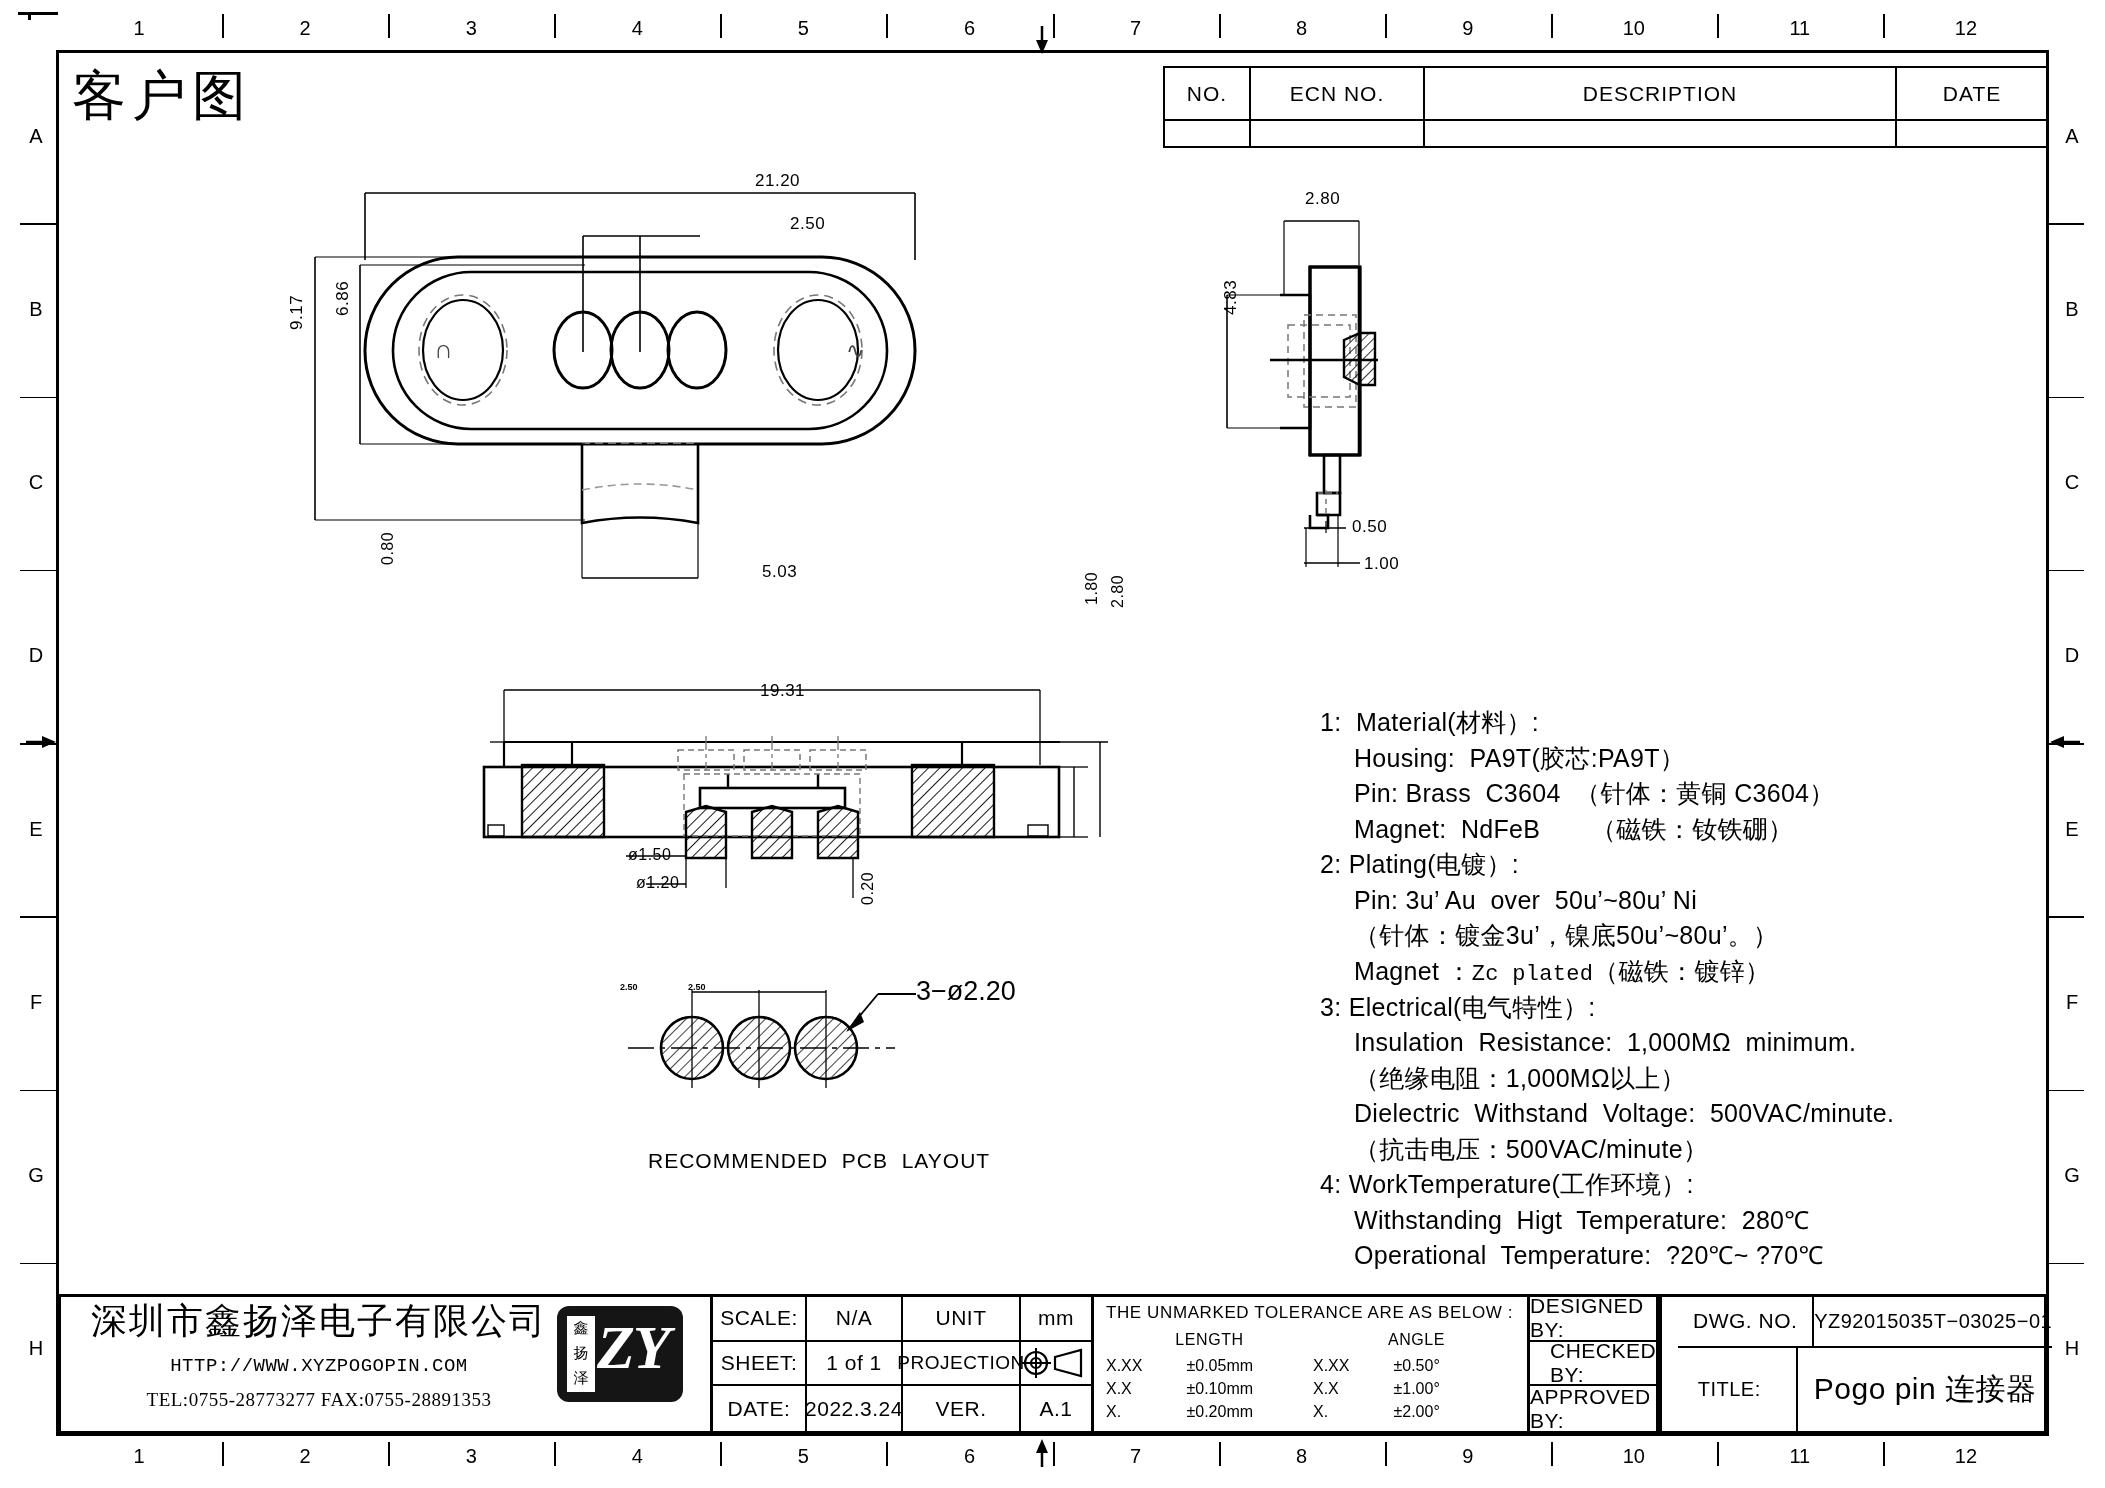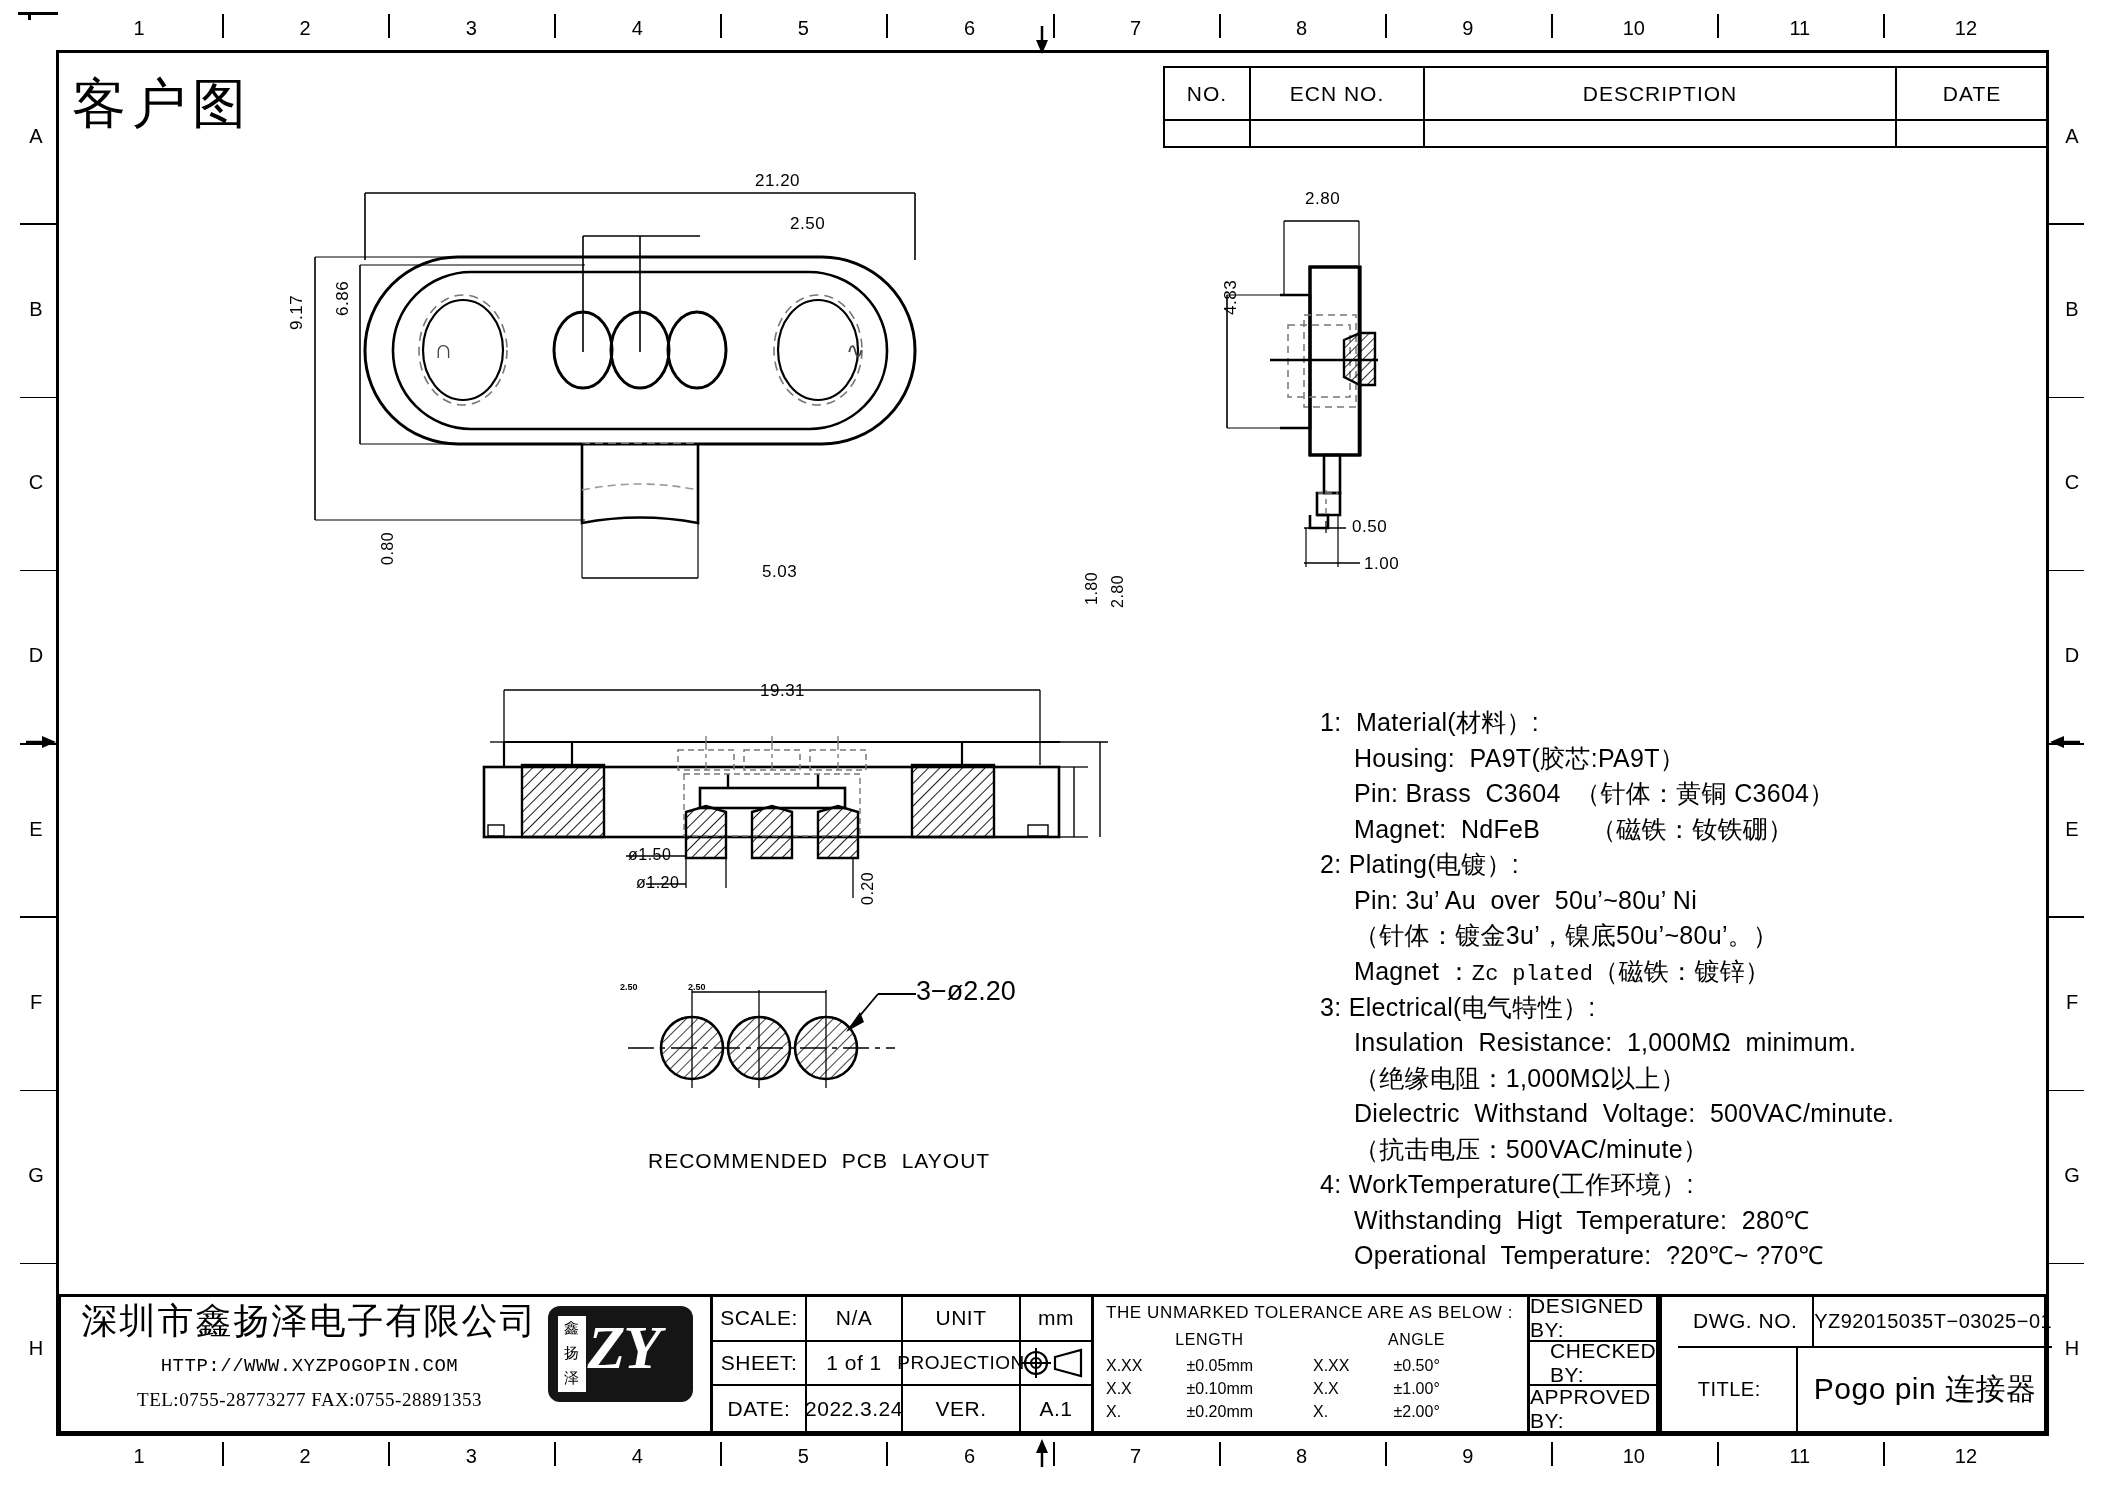--- a/index.html
+++ b/index.html
@@ -100,21 +100,21 @@
   .tb-cell:last-child { border-right:none; }
 
   
   #company { width:652px; display:flex; align-items:center; justify-content:center; position:relative; }
   #company-text { text-align:center; padding-right:6px; }
   #cn-name { font-family:"Liberation Serif", serif; font-size:36px; letter-spacing:2px; }
   #url { font-family:"Liberation Mono", monospace; font-size:19px; margin-top:9px; letter-spacing:0.5px; }
   #tel { font-family:"Liberation Serif", serif; font-size:19px; margin-top:12px; letter-spacing:0.5px; }
 
   #logo {
-    width:145px; height:96px;
+    width:126px; height:96px;
     background:#151515;
     border-radius:12px;
     position:relative;
     margin-left:4px;
     flex:none;
     overflow:hidden;
   }
   #logo-cn {
     position:absolute; left:10px; top:10px; width:28px; height:76px;
     background:#fff; color:#000;
@@ -241,21 +241,21 @@
   </svg>
   <svg style="left:26px;top:730px;width:34px;height:24px;">
     <line x1="0" y1="12" x2="20" y2="12" stroke="#000" stroke-width="2.5"></line>
     <polygon points="30,12 16,6 16,18" fill="#000"></polygon>
   </svg>
   <svg style="left:2046px;top:730px;width:34px;height:24px;">
     <line x1="14" y1="12" x2="34" y2="12" stroke="#000" stroke-width="2.5"></line>
     <polygon points="4,12 18,6 18,18" fill="#000"></polygon>
   </svg>
 
-  <div class="t" id="cust-label" style="left:72px;top:76px;font-family:'Liberation Serif',serif;font-size:54px;letter-spacing:6px;">客户图</div>
+  <div class="t" id="cust-label" style="left:72px;top:68px;font-family:'Liberation Serif',serif;font-size:54px;letter-spacing:6px;">客户图</div>
 
   <div id="rev-table">
     <div class="rev-cell" style="width:86px;">NO.</div>
     <div class="rev-cell" style="width:174px;">ECN  NO.</div>
     <div class="rev-cell" style="flex:1;">DESCRIPTION</div>
     <div class="rev-cell" style="width:150px;">DATE</div>
   </div>
   <div id="rev-table2">
     <div class="rev-cell" style="width:86px;"></div>
     <div class="rev-cell" style="width:174px;"></div>

